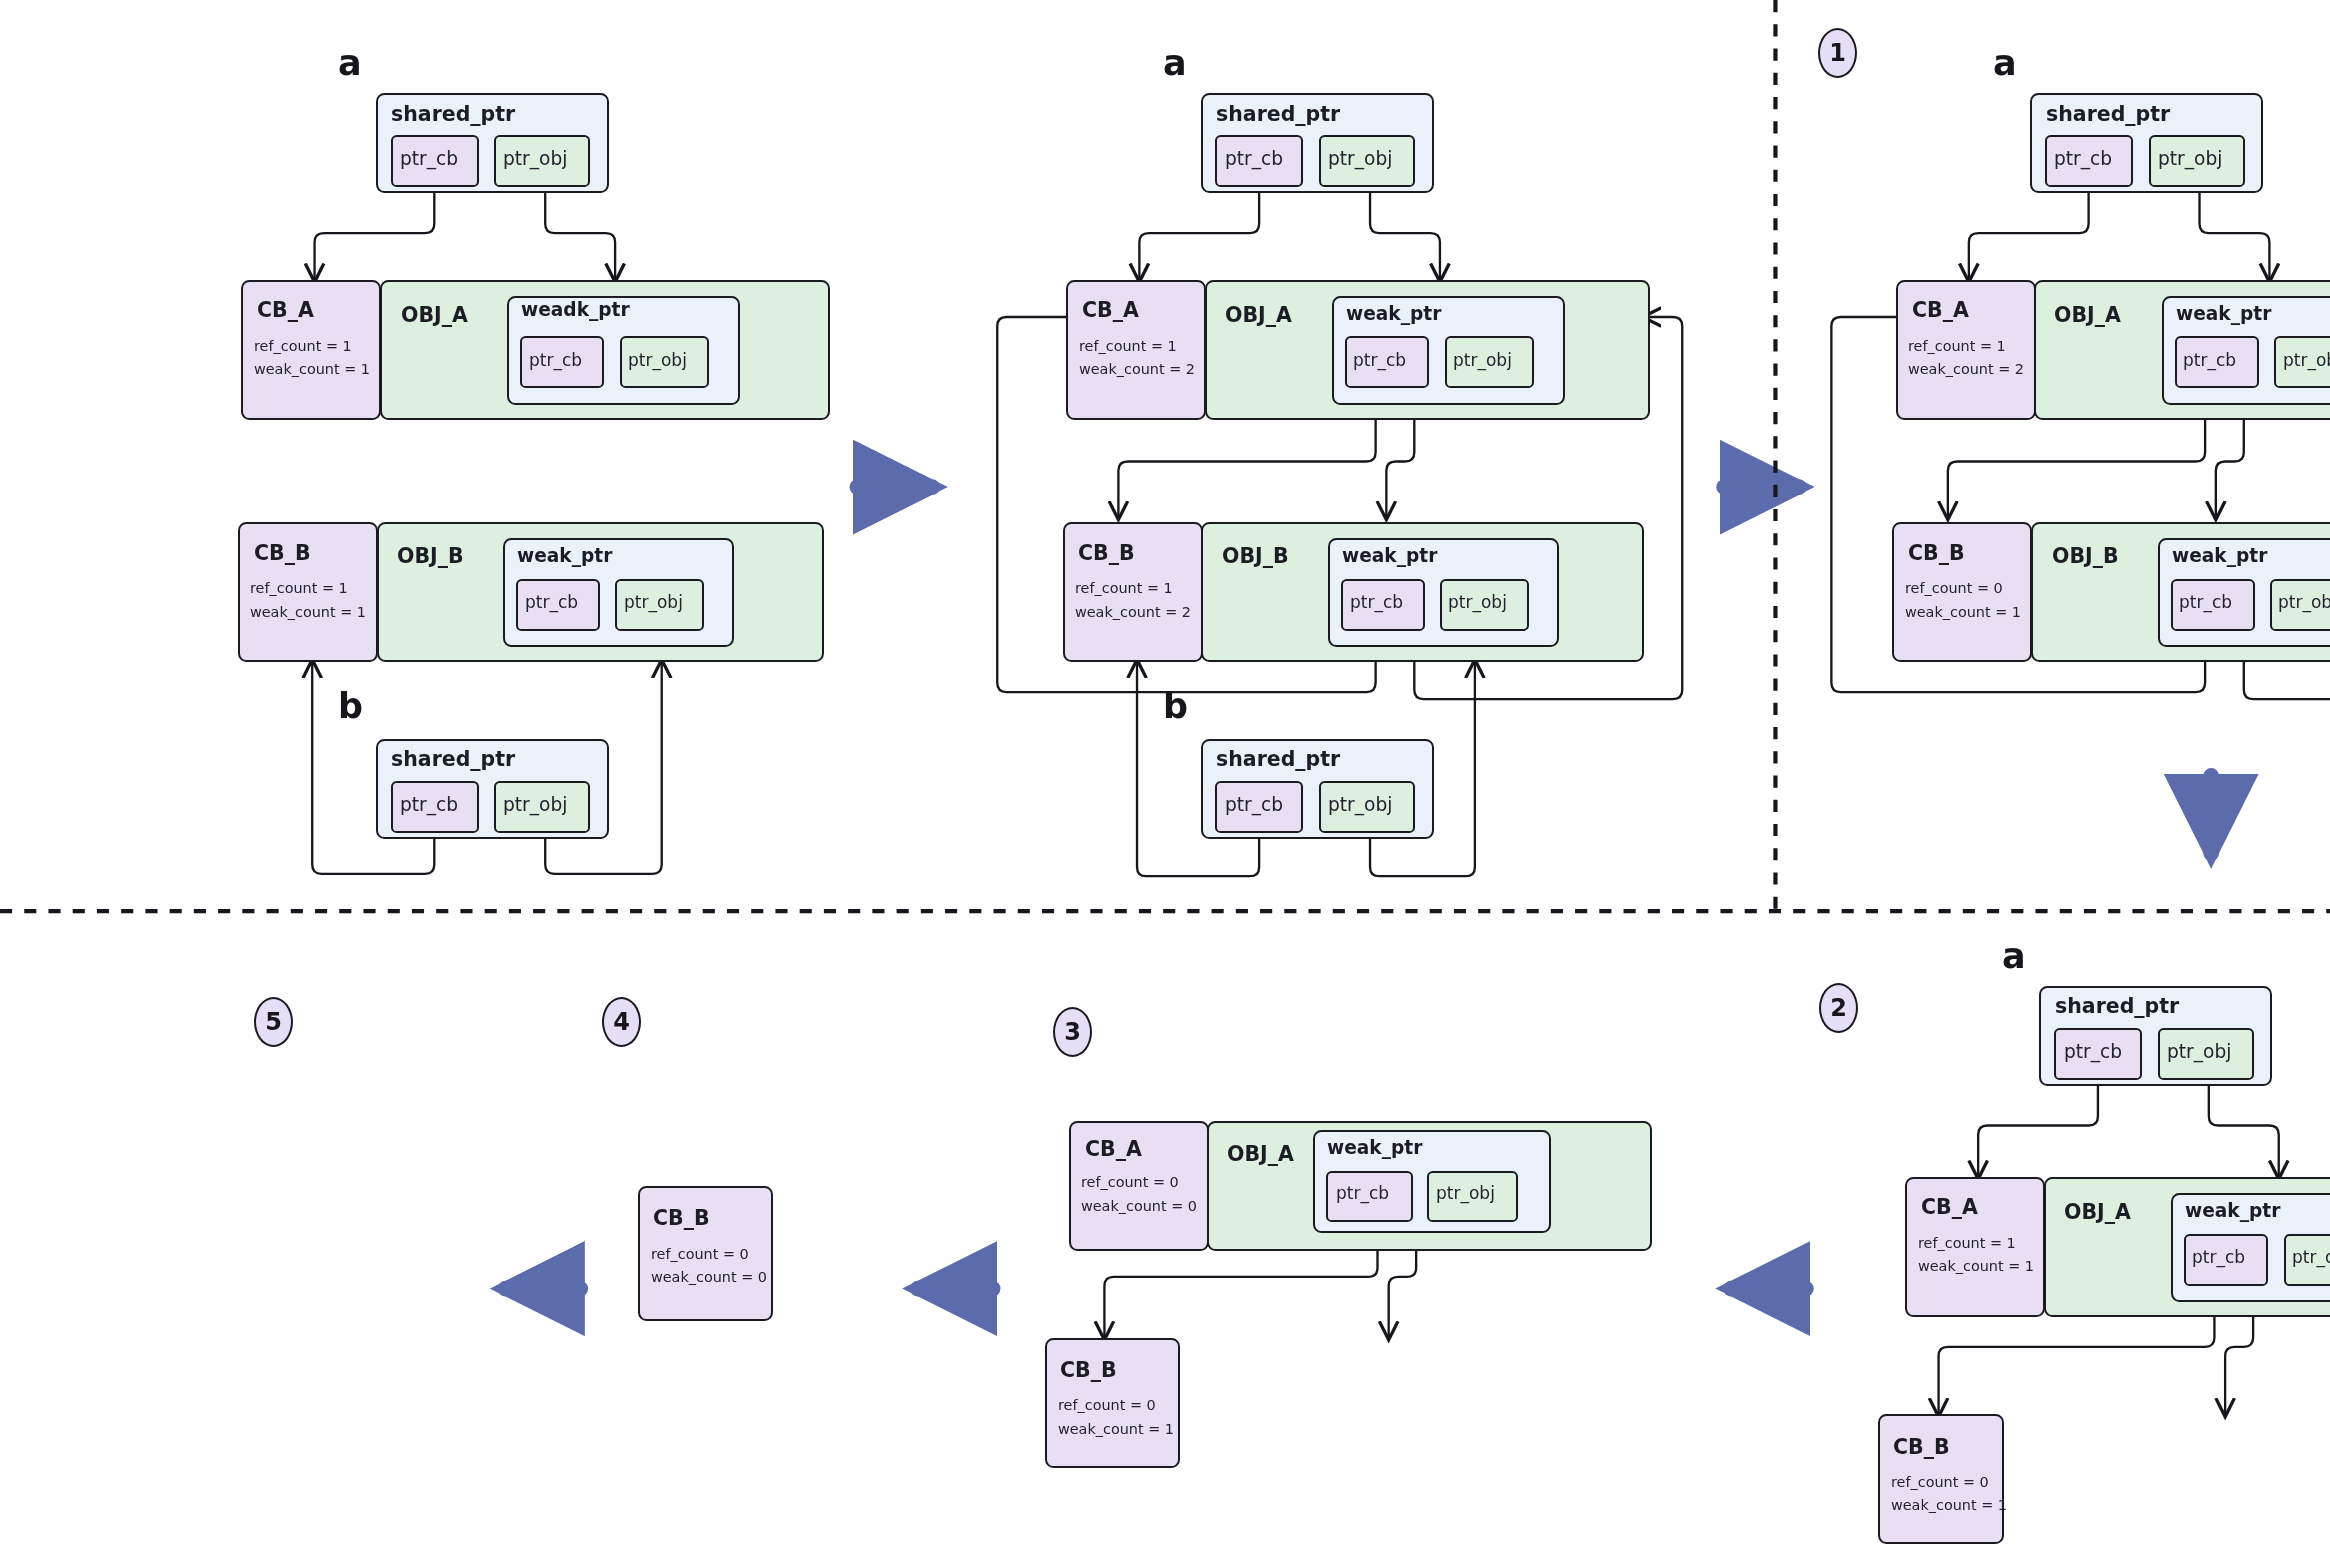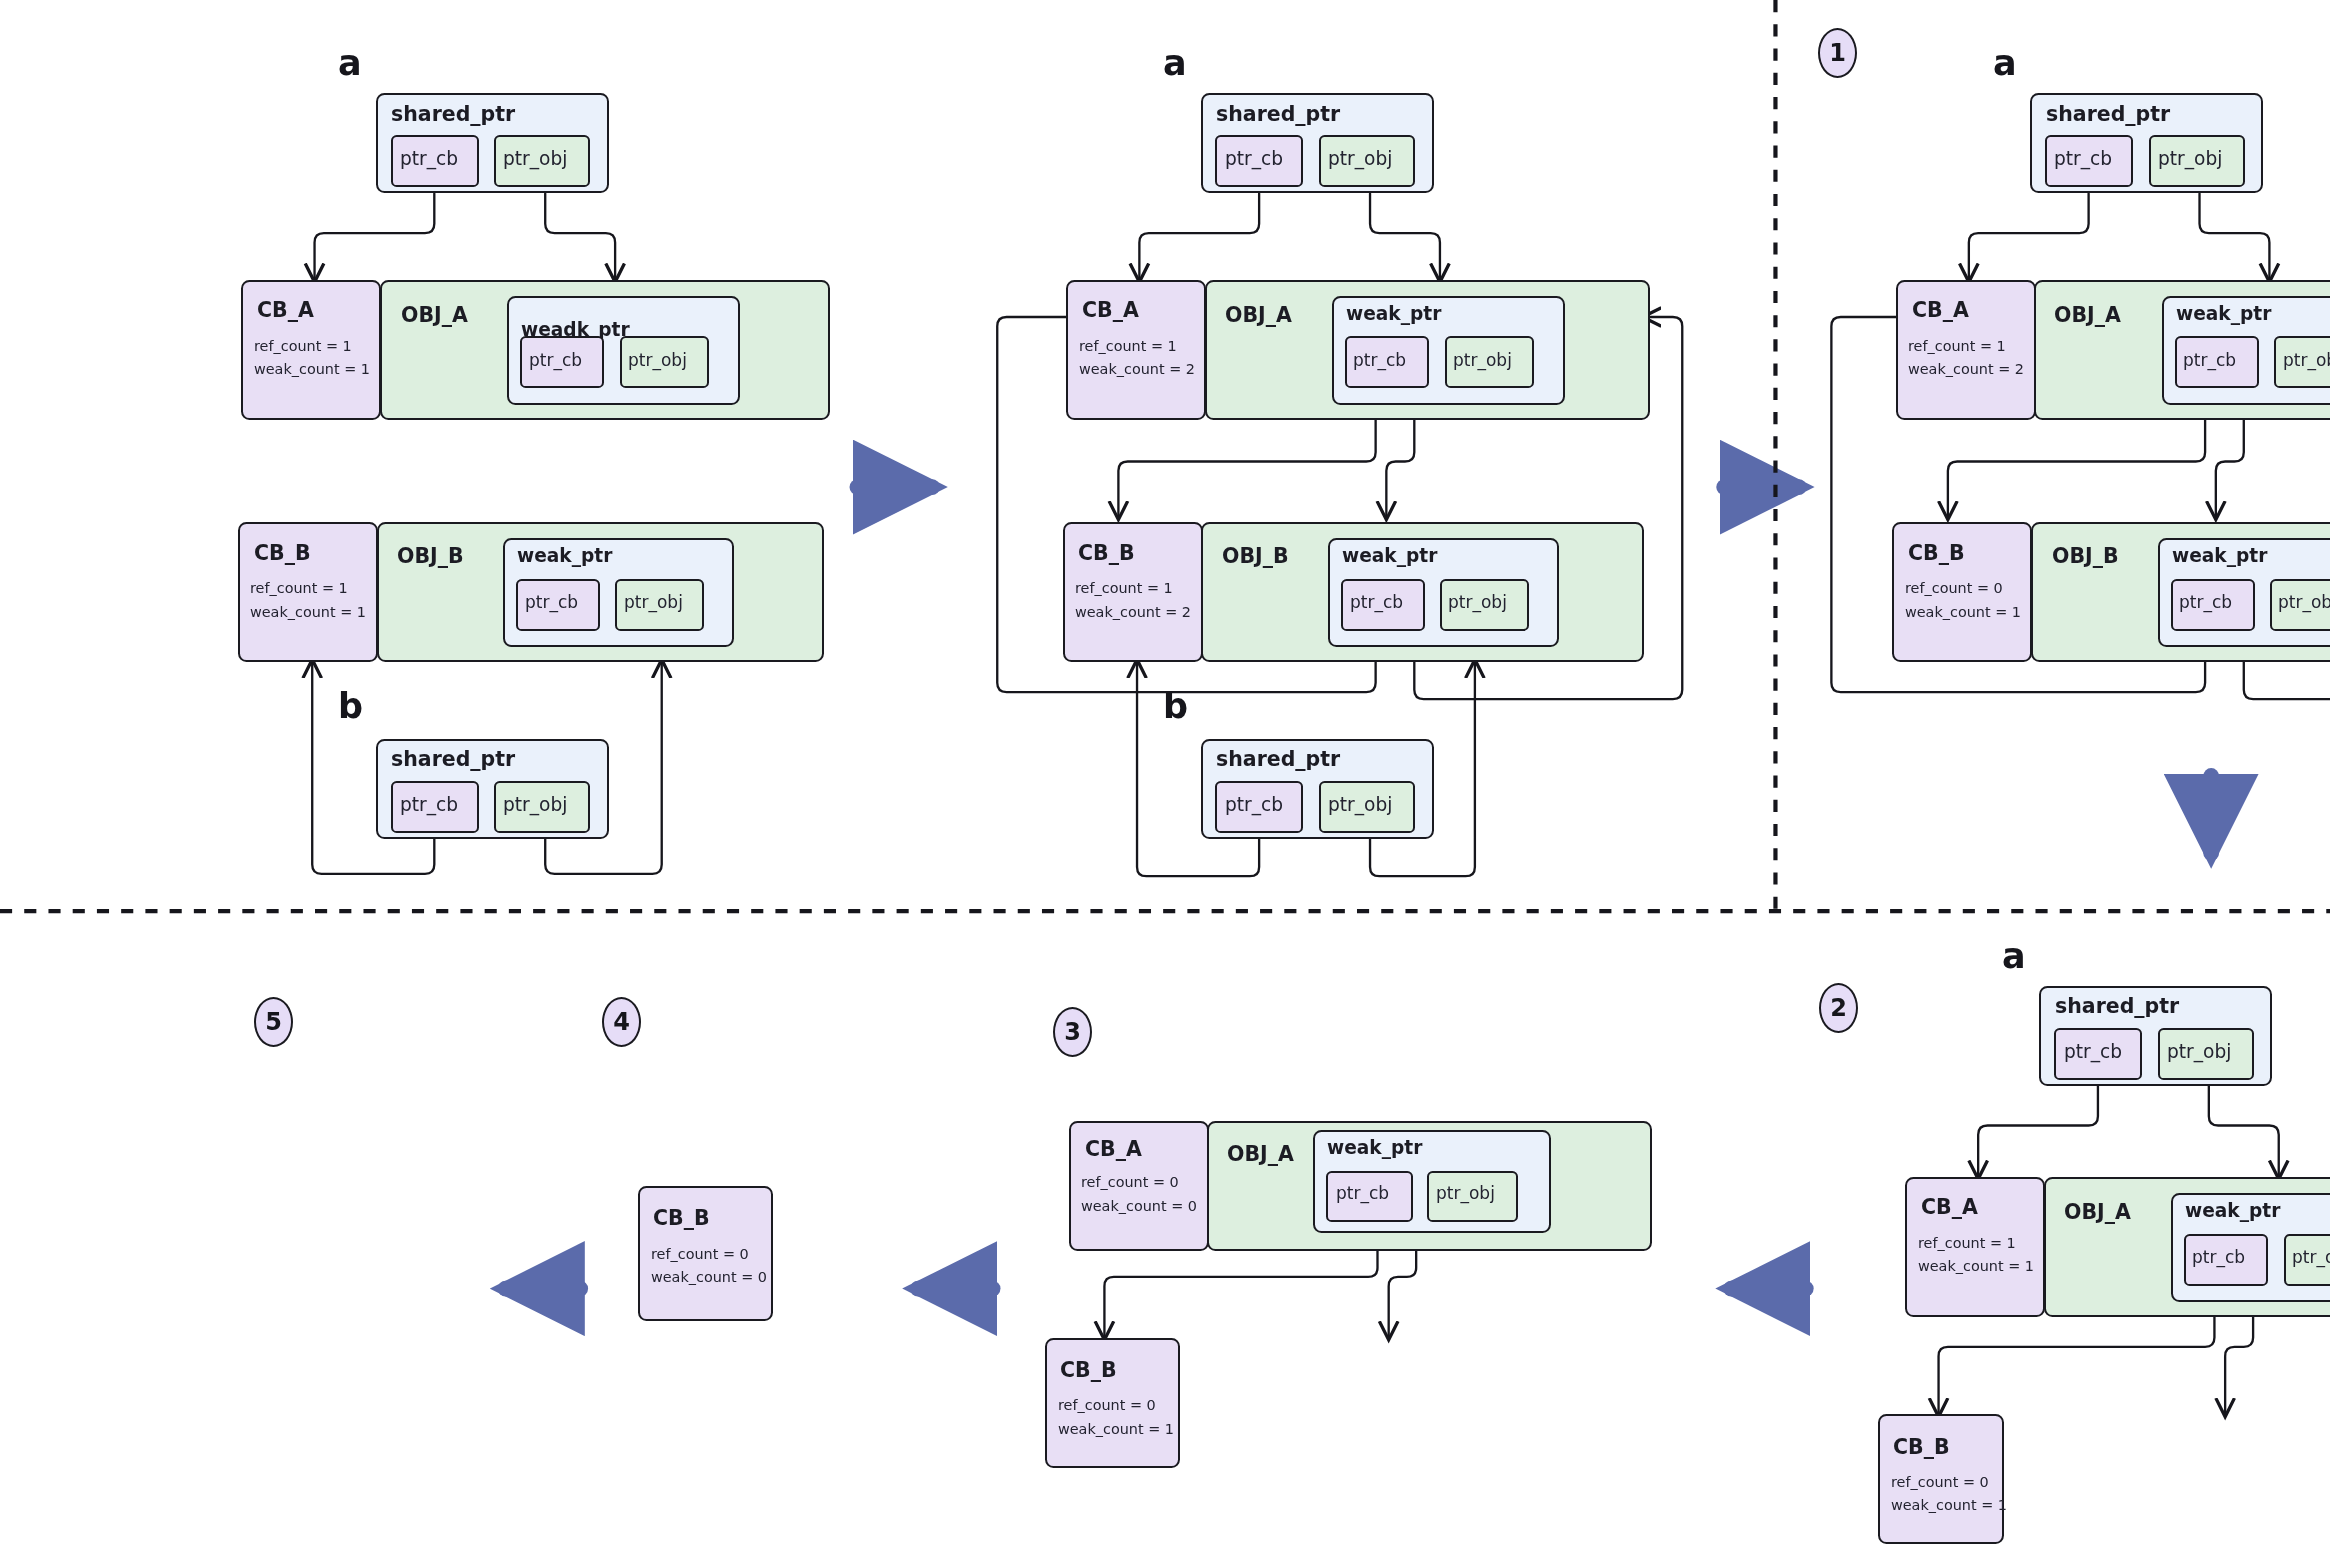--- a/index.html
+++ b/index.html
@@ -99,21 +99,21 @@
   <div class="node fill-green" style="left:494px;top:135px;width:96px;height:52px;border-width:2.3px;border-radius:5.6px;"></div>
   <div class="slotlabel" style="left:503px;top:148px;font-size:18.6px;">ptr_obj</div>
 
   <div class="node fill-green" style="left:380px;top:280px;width:450px;height:140px;"></div>
   <div class="title" style="left:401px;top:303px;font-size:20.5px;">OBJ_A</div>
   <div class="node fill-purple" style="left:241px;top:280px;width:140px;height:140px;"></div>
   <div class="title" style="left:257px;top:298px;font-size:20.5px;">CB_A</div>
   <div class="meta" style="left:254px;top:338px;font-size:14.4px;">ref_count = 1</div>
   <div class="meta" style="left:254px;top:361px;font-size:14.4px;">weak_count = 1</div>
   <div class="node fill-blue" style="left:507px;top:296px;width:233px;height:109px;border-width:2.3px;"></div>
-  <div class="title" style="left:521px;top:319px;font-size:18.6px;">weadk_ptr</div>
+  <div class="title" style="left:521px;top:299px;font-size:18.6px;">weadk_ptr</div>
   <div class="node fill-purple" style="left:520px;top:336px;width:84px;height:52px;border-width:2.3px;border-radius:5.6px;"></div>
   <div class="slotlabel" style="left:529px;top:350px;font-size:17px;">ptr_cb</div>
   <div class="node fill-green" style="left:620px;top:336px;width:89px;height:52px;border-width:2.3px;border-radius:5.6px;"></div>
   <div class="slotlabel" style="left:628px;top:350px;font-size:17px;">ptr_obj</div>
 
   <div class="node fill-green" style="left:377px;top:522px;width:447px;height:140px;"></div>
   <div class="title" style="left:397px;top:544px;font-size:20.5px;">OBJ_B</div>
   <div class="node fill-purple" style="left:238px;top:522px;width:140px;height:140px;"></div>
   <div class="title" style="left:254px;top:541px;font-size:20.5px;">CB_B</div>
   <div class="meta" style="left:250px;top:580px;font-size:14.4px;">ref_count = 1</div>

